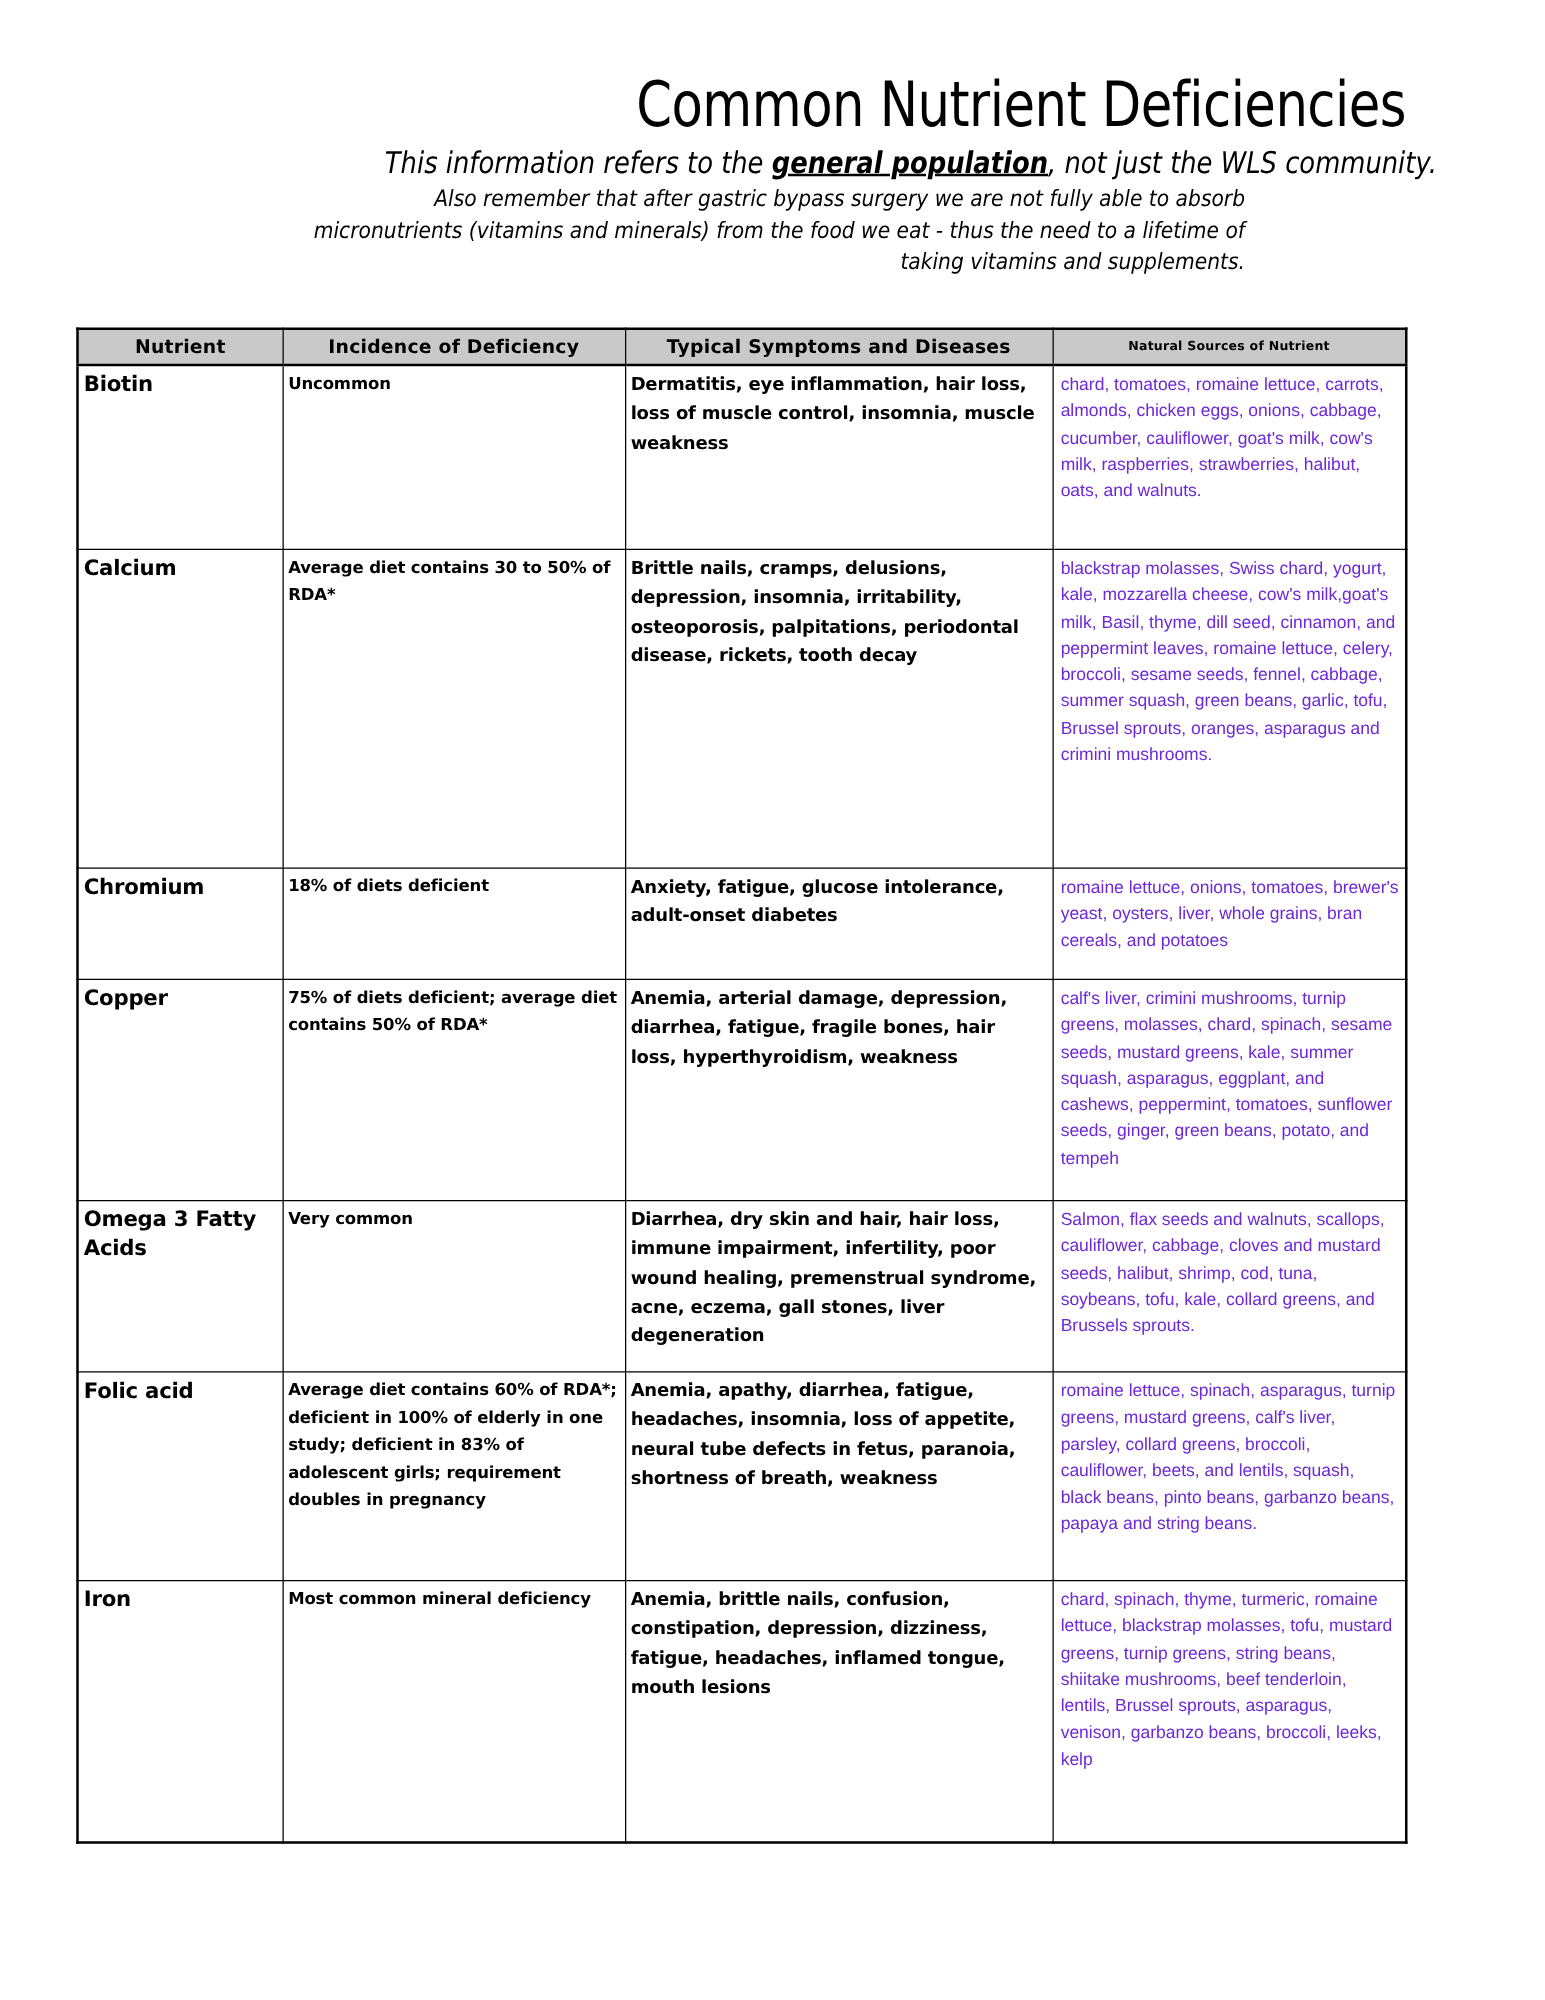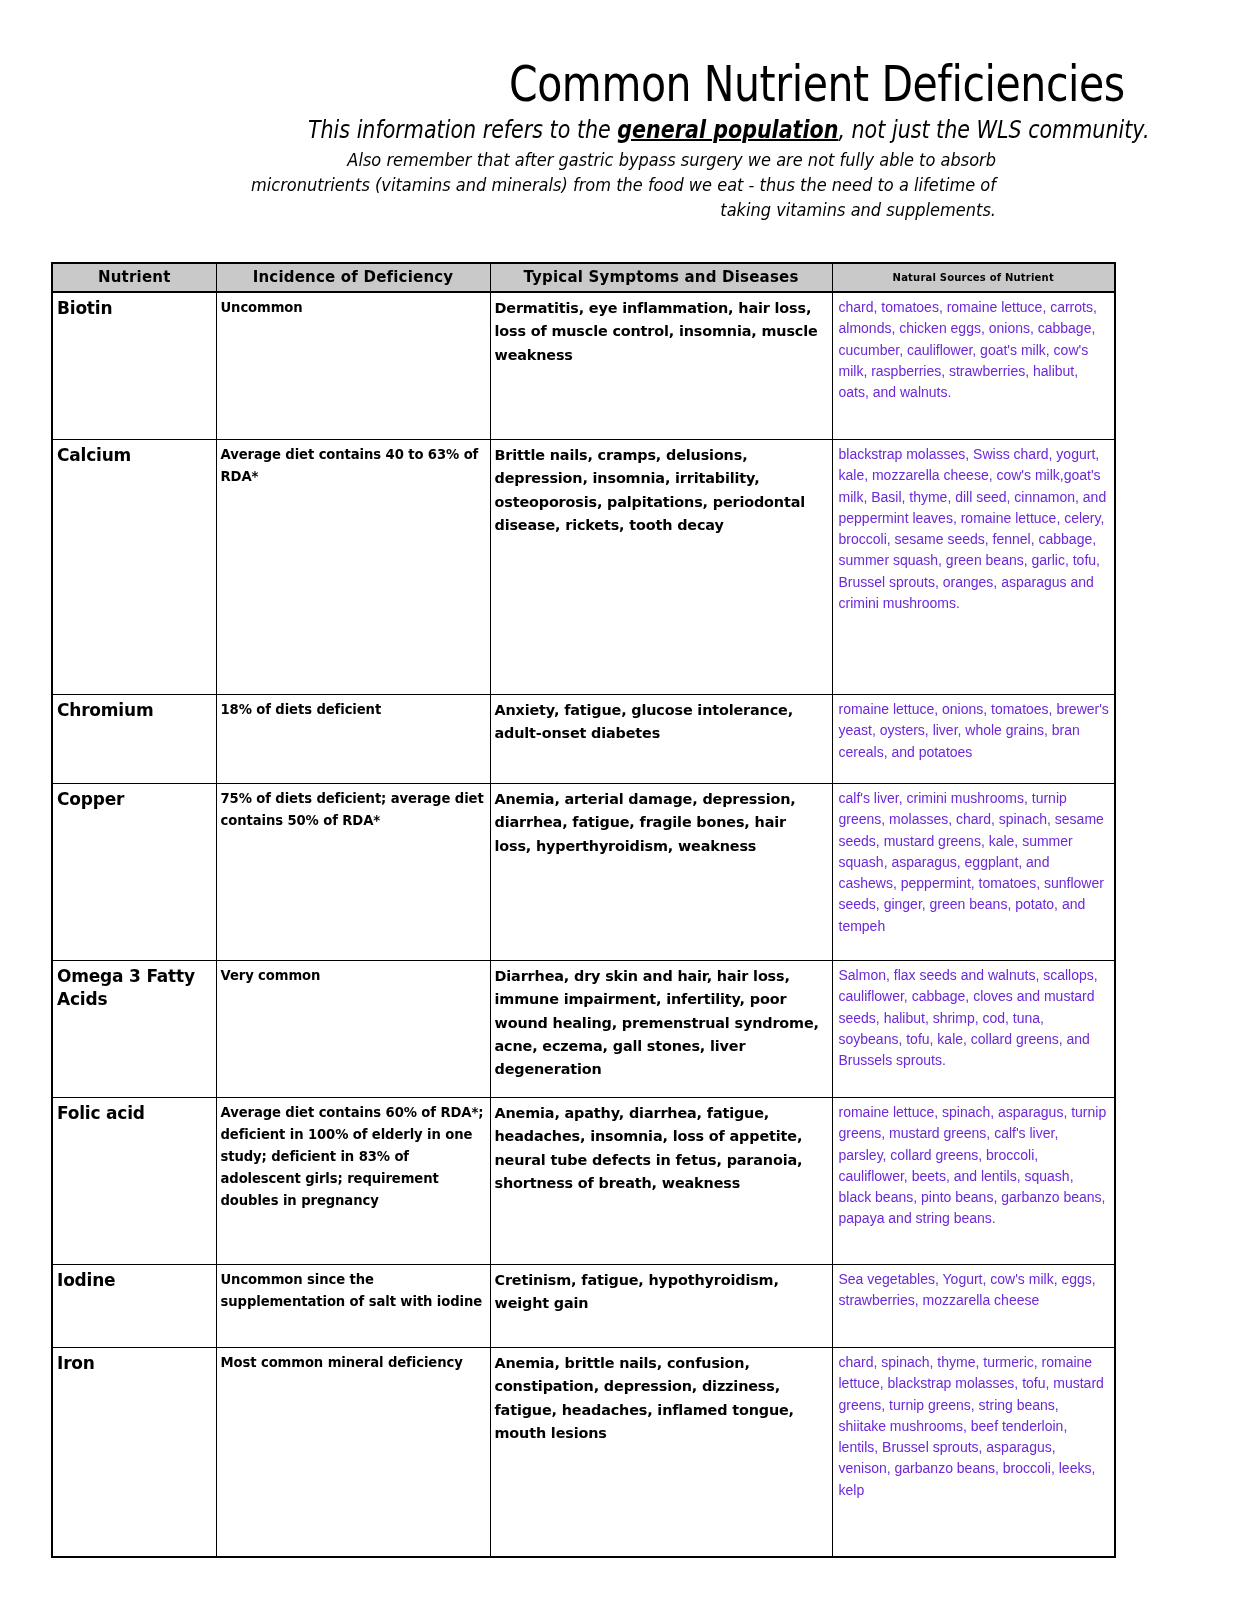--- a/index.html
+++ b/index.html
@@ -57,21 +57,21 @@
     line-height: 1.38;
     margin: 0 auto;
     width: 840px;
     transform: scaleX(0.9);
     transform-origin: center top;
   }
 
   
   .table-wrap {
     position: absolute;
-    left: 51px;
+    left: 61px;
     top: 262px;
     width: 1063px;
   }
   table.nutrient-table {
     border-collapse: collapse;
     table-layout: fixed;
     width: 1063px;
     border: 2px solid #000;
   }
   table.nutrient-table col.c1 { width: 164px; }
@@ -175,21 +175,21 @@
       </thead>
       <tbody>
         <tr data-row="biotin">
           <td class="cell-nutrient">Biotin</td>
           <td class="cell-incidence">Uncommon</td>
           <td class="cell-symptoms">Dermatitis, eye inflammation, hair loss, loss of muscle control, insomnia, muscle weakness</td>
           <td class="cell-sources">chard, tomatoes, romaine lettuce, carrots, almonds, chicken eggs, onions, cabbage, cucumber, cauliflower, goat's milk, cow's milk, raspberries, strawberries, halibut, oats, and walnuts.</td>
         </tr>
         <tr data-row="calcium">
           <td class="cell-nutrient">Calcium</td>
-          <td class="cell-incidence">Average diet contains 40 to 63% of RDA*</td>
+          <td class="cell-incidence">Average diet contains 30 to 50% of RDA*</td>
           <td class="cell-symptoms">Brittle nails, cramps, delusions, depression, insomnia, irritability, osteoporosis, palpitations, periodontal disease, rickets, tooth decay</td>
           <td class="cell-sources">blackstrap molasses, Swiss chard, yogurt, kale, mozzarella cheese, cow's milk,goat's milk, Basil, thyme, dill seed, cinnamon, and peppermint leaves, romaine lettuce, celery, broccoli, sesame seeds, fennel, cabbage, summer squash, green beans, garlic, tofu, Brussel sprouts, oranges, asparagus and crimini mushrooms.</td>
         </tr>
         <tr data-row="chromium">
           <td class="cell-nutrient">Chromium</td>
           <td class="cell-incidence">18% of diets deficient</td>
           <td class="cell-symptoms">Anxiety, fatigue, glucose intolerance, adult-onset diabetes</td>
           <td class="cell-sources">romaine lettuce, onions, tomatoes, brewer's yeast, oysters, liver, whole grains, bran cereals, and potatoes</td>
         </tr>
         <tr data-row="copper">
@@ -203,26 +203,20 @@
           <td class="cell-incidence">Very common</td>
           <td class="cell-symptoms">Diarrhea, dry skin and hair, hair loss, immune impairment, infertility, poor wound healing, premenstrual syndrome, acne, eczema, gall stones, liver degeneration</td>
           <td class="cell-sources">Salmon, flax seeds and walnuts, scallops, cauliflower, cabbage, cloves and mustard seeds, halibut, shrimp, cod, tuna, soybeans, tofu, kale, collard greens, and Brussels sprouts.</td>
         </tr>
         <tr data-row="folic">
           <td class="cell-nutrient">Folic acid</td>
           <td class="cell-incidence">Average diet contains 60% of RDA*; deficient in 100% of elderly in one study; deficient in 83% of adolescent girls; requirement doubles in pregnancy</td>
           <td class="cell-symptoms">Anemia, apathy, diarrhea, fatigue, headaches, insomnia, loss of appetite, neural tube defects in fetus, paranoia, shortness of breath, weakness</td>
           <td class="cell-sources">romaine lettuce, spinach, asparagus, turnip greens, mustard greens, calf's liver, parsley, collard greens, broccoli, cauliflower, beets, and lentils, squash, black beans, pinto beans, garbanzo beans, papaya and string beans.</td>
         </tr>
-        <tr data-row="iodine">
-          <td class="cell-nutrient">Iodine</td>
-          <td class="cell-incidence">Uncommon since the supplementation of salt with iodine</td>
-          <td class="cell-symptoms">Cretinism, fatigue, hypothyroidism, weight gain</td>
-          <td class="cell-sources">Sea vegetables, Yogurt, cow's milk, eggs, strawberries, mozzarella cheese</td>
-        </tr>
         <tr data-row="iron">
           <td class="cell-nutrient">Iron</td>
           <td class="cell-incidence">Most common mineral deficiency</td>
           <td class="cell-symptoms">Anemia, brittle nails, confusion, constipation, depression, dizziness, fatigue, headaches, inflamed tongue, mouth lesions</td>
           <td class="cell-sources">chard, spinach, thyme, turmeric, romaine lettuce, blackstrap molasses, tofu, mustard greens, turnip greens, string beans, shiitake mushrooms, beef tenderloin, lentils, Brussel sprouts, asparagus, venison, garbanzo beans, broccoli, leeks, kelp</td>
         </tr>
       </tbody>
     </table>
   </div>
 

